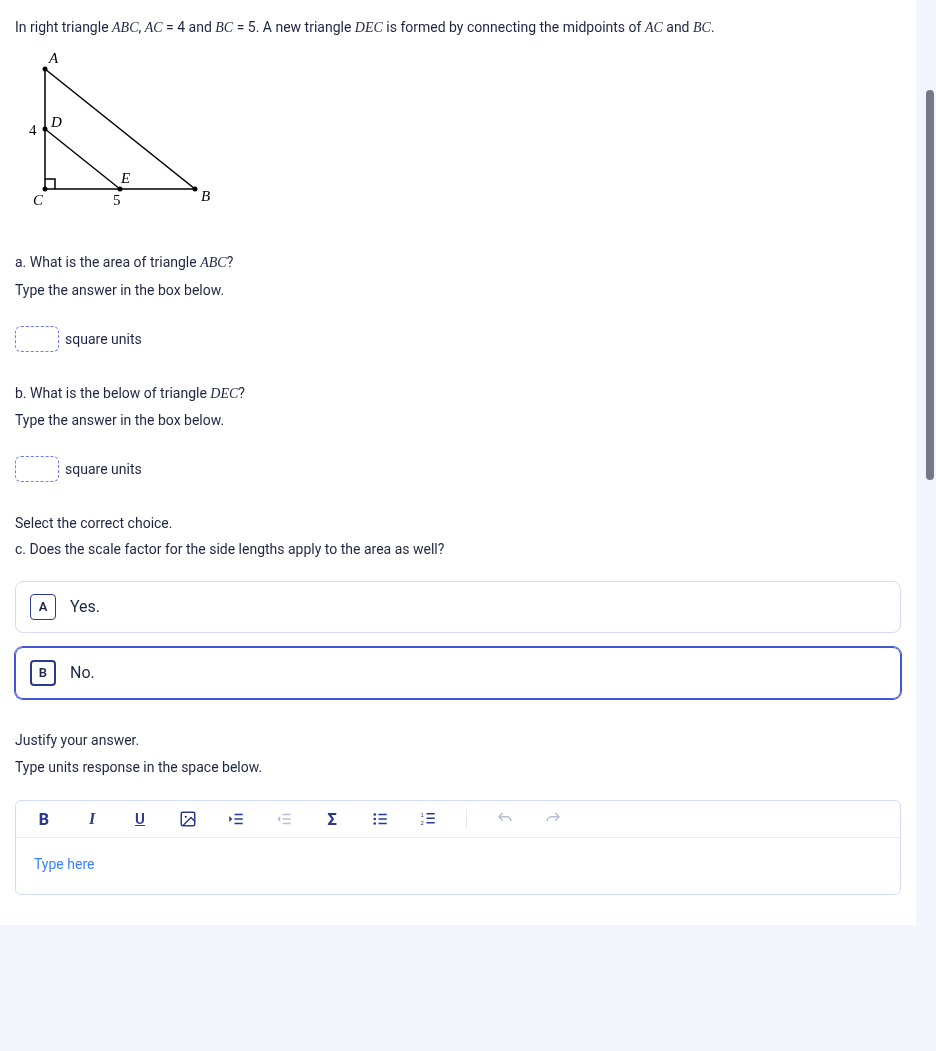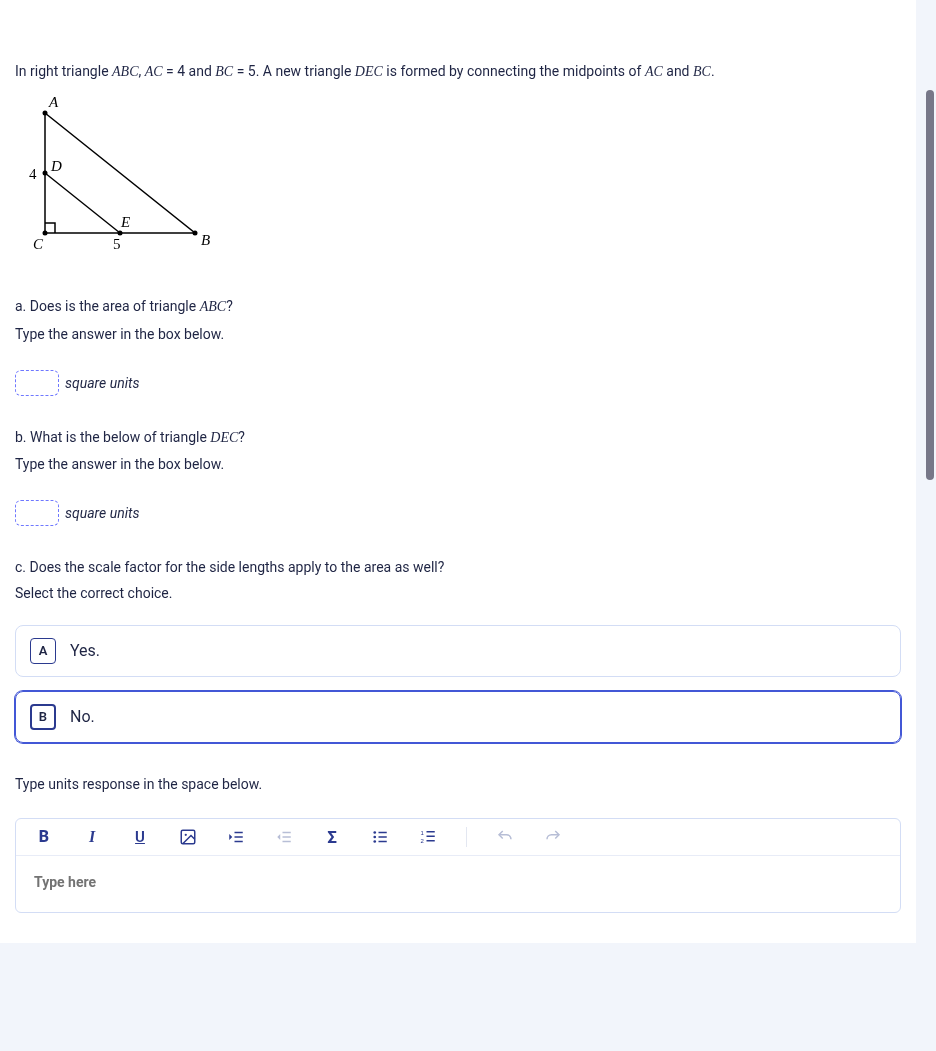--- a/index.html
+++ b/index.html
@@ -11,21 +11,21 @@
     color: #1f2544;
     font-size: 14px;
   }
   .outer {
     background:#f2f5fb;
     padding-bottom:30px;
   }
   .card {
     margin: 0;
     background: #fff;
-    padding: 60px 15px 30px 15px;
+    padding: 16px 15px 30px 15px;
     width: 916px;
     position: relative;
   }
   .scrollbar-track {
     position: fixed;
     right: 2px;
     top: 0;
     bottom: 0;
     width: 10px;
   }
@@ -52,21 +52,20 @@
     font-size: 14px;
     line-height: 1.9;
     margin-top: 28px;
   }
   .answer-row {
     display: flex;
     align-items: center;
     gap: 6px;
     margin-top: 22px;
     margin-bottom: 20px;
-    font-style: italic;
   }
   .answer-box {
     width: 44px;
     height: 26px;
     border: 1.5px dashed #6f78ff;
     border-radius: 6px;
     background: #fff;
   }
   .unit-label { font-size: 14px; color:#1f2544;}
   .choices { margin-top: 18px; }
@@ -119,24 +118,23 @@
     color:#2b3a8f;
   }
   .tbtn.muted { color:#b7bed6; }
   .tsep {
     width:1px;
     height:20px;
     background:#e3e7f1;
   }
   .editor-area {
     padding: 18px 18px 22px 18px;
-    color: #737373;
+    color: #3b82f6;
     font-size:14px;
     min-height: 48px;
-    font-weight: bold;
   }
   svg { display:block; }
 </style>
 </head>
 <body>
 
 <div class="outer">
 <div class="card">
 
   <div class="intro">
@@ -172,56 +170,57 @@
       </g>
       <g font-family="Times New Roman, serif" font-size="15" fill="#000">
         <text x="14" y="86">4</text>
         <text x="98" y="156">5</text>
       </g>
     </svg>
   </div>
 
   <div class="prompt">
     <div>
-      <span>a. Does is the area of triangle </span><span class="mathit">ABC</span><span>?</span>
+      <span>a. What is the area of triangle </span><span class="mathit">ABC</span><span>?</span>
     </div>
     <div>Type the answer in the box below.</div>
   </div>
   <div class="answer-row">
     <div class="answer-box"></div>
     <span class="unit-label">square units</span>
   </div>
 
   <div class="prompt">
     <div>
       <span>b. What is the below of triangle </span><span class="mathit">DEC</span><span>?</span>
     </div>
     <div>Type the answer in the box below.</div>
   </div>
   <div class="answer-row">
     <div class="answer-box"></div>
     <span class="unit-label">square units</span>
   </div>
 
   <div class="prompt">
+    <div>Select the correct choice.</div>
     <div>c. Does the scale factor for the side lengths apply to the area as well?</div>
-    <div>Select the correct choice.</div>
   </div>
   <div class="choices">
     <div class="choice">
       <div class="choice-letter">A</div>
       <div class="choice-text">Yes.</div>
     </div>
     <div class="choice sel">
       <div class="choice-letter">B</div>
       <div class="choice-text">No.</div>
     </div>
   </div>
 
   <div class="prompt">
+    <div>Justify your answer.</div>
     <div>Type units response in the space below.</div>
   </div>
 
   <div class="editor">
     <div class="toolbar">
       <div class="tbtn" style="font-weight:800;font-size:16px;">B</div>
       <div class="tbtn" style="font-style:italic;font-weight:700;font-family:serif;font-size:16px;">I</div>
       <div class="tbtn" style="text-decoration:underline;font-weight:600;font-size:15px;">U</div>
       <div class="tbtn">
         <svg width="18" height="18" viewBox="0 0 24 24" fill="none" stroke="currentColor" stroke-width="2">

